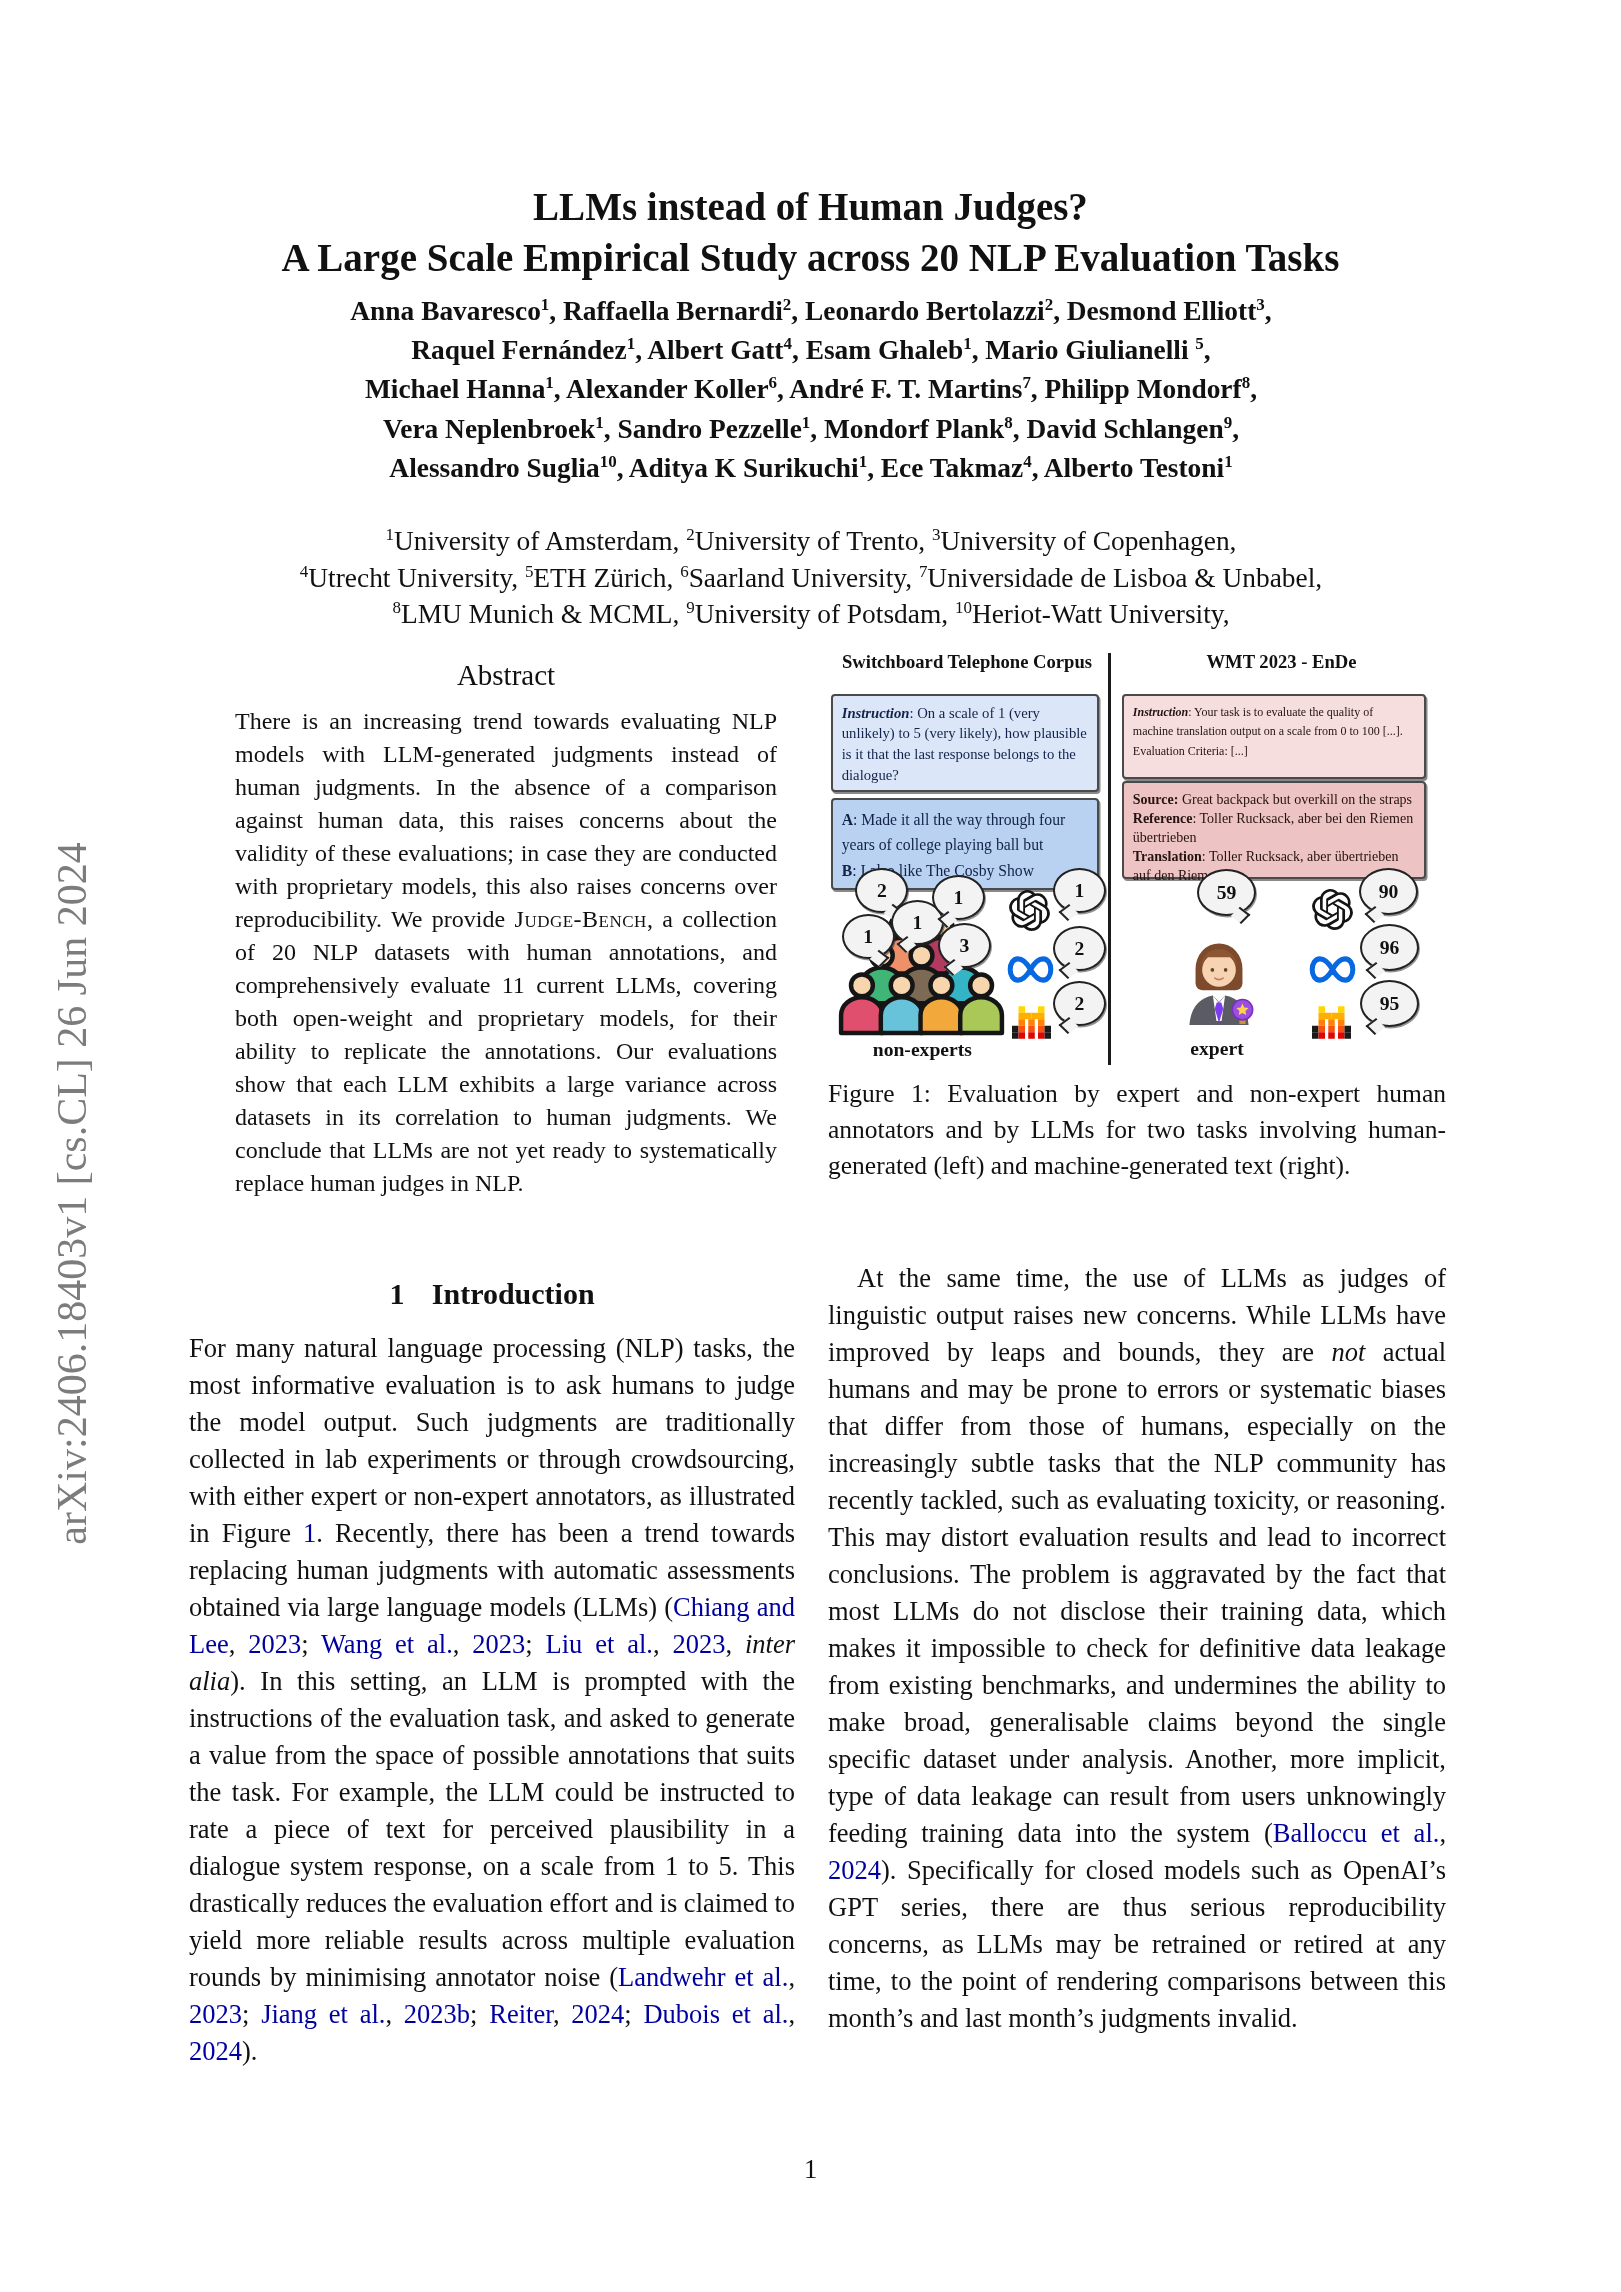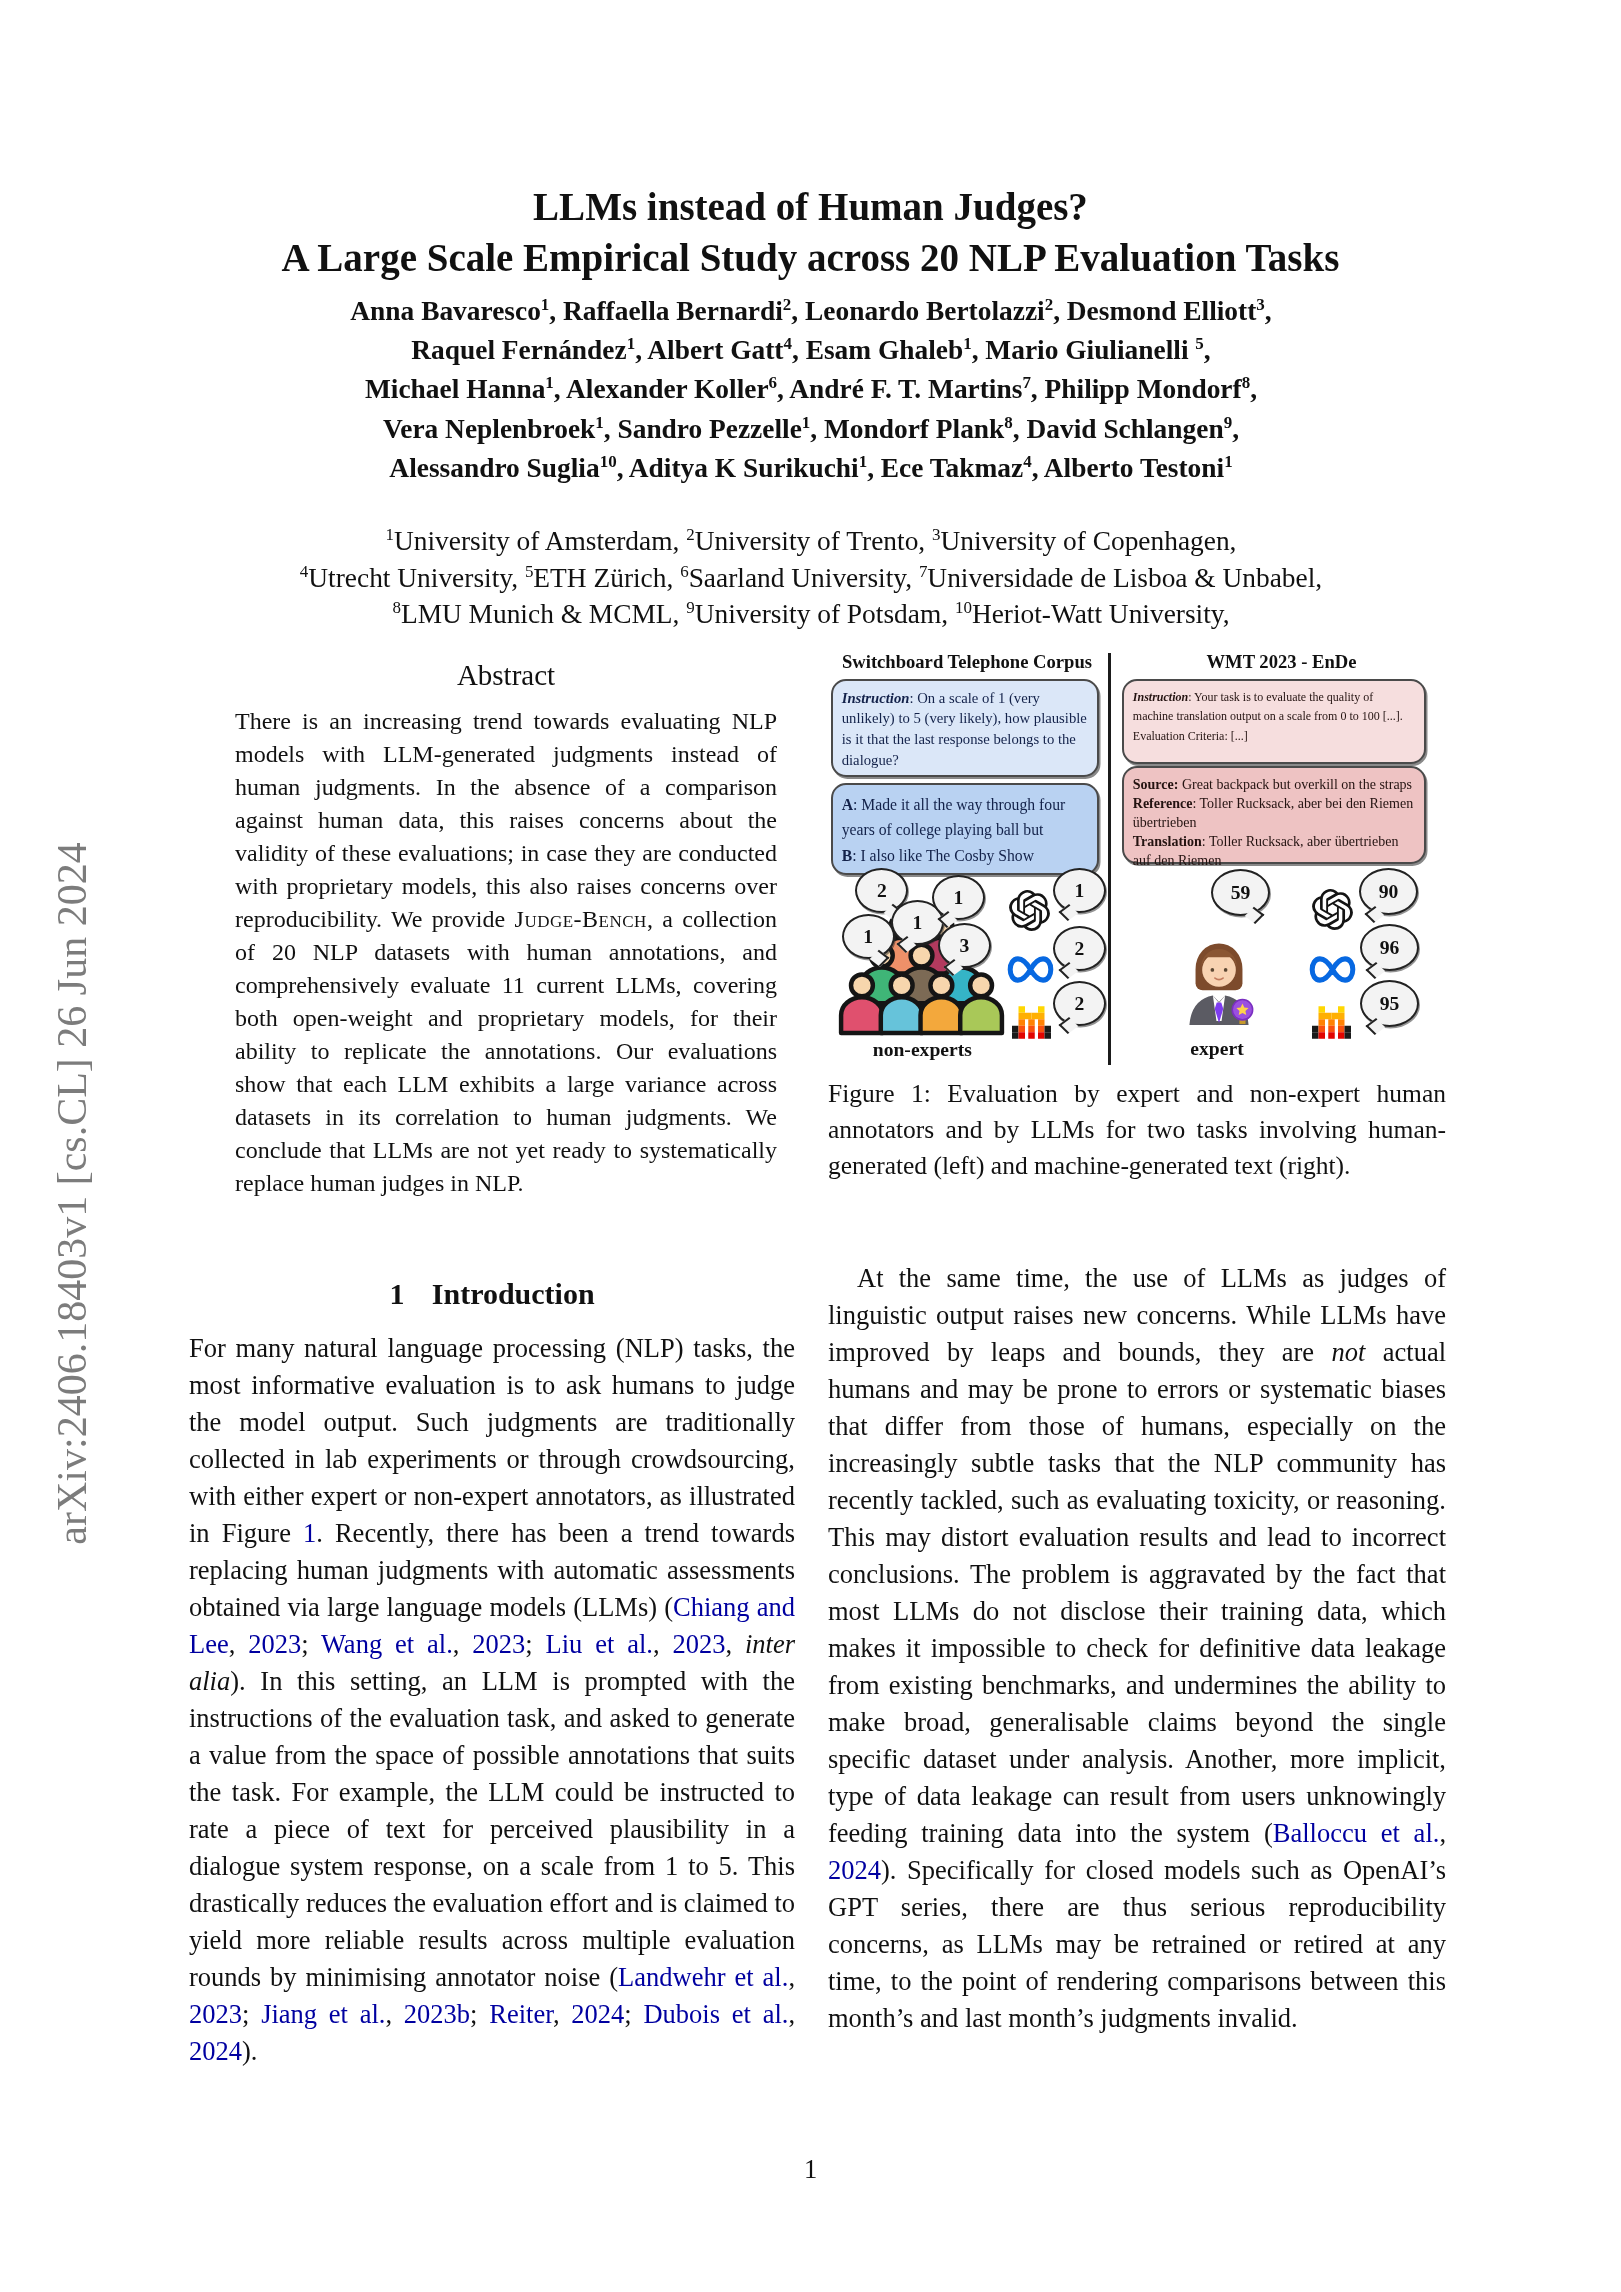--- a/index.html
+++ b/index.html
@@ -35,23 +35,24 @@
   .body-left{left:189px; width:606px; font-size:26.5px; line-height:37px;}
   .body-right{left:828px; width:618px; font-size:26.5px; line-height:37px;}
   .indent{text-indent:29px;}
   .caption{left:828px; width:618px; font-size:25.5px; line-height:36px;}
   .pagenum{left:0; top:2154px; width:1621px; text-align:center; font-size:26.5px;}
   
   .fig{left:828px; top:647px; width:618px; height:423px;}
   .panel-title{font-size:18.6px; font-weight:bold; text-align:center; white-space:nowrap;}
   .divider{left:280px; top:5.9px; width:2.9px; height:412px; background:#1b1b1b;}
   .box{
-    border:2.5px solid #4a4a4a; border-radius:15px; padding:6.9px 8.8px;
+    border:2.5px solid #4a4a4a; border-radius:4px; padding:6.9px 8.8px;
     box-shadow:1.5px 2px 0 rgba(40,40,40,.55);
     white-space:pre-line;
+    margin-top:15px;
   }
   .box-blue-light{background:#dbe7f8; color:#13224a; font-size:14.7px; line-height:20.6px;}
   .box-blue-dark{background:#b9d2f2; color:#13224a; font-size:15.7px; line-height:25.5px;}
   .box-pink-light{background:#f6dede; color:#241311; font-size:12px; line-height:19.6px;}
   .box-pink-dark{background:#eec3c3; color:#241311; font-size:14px; line-height:19px;}
   .bubble{
     position:absolute; background:#f3f3f3; border:2.5px solid #222; border-radius:50%;
     display:flex; align-items:center; justify-content:center;
     font-weight:bold; font-size:19.6px; color:#111; z-index:5;
     box-shadow:1px 1.5px 0 rgba(40,40,40,.5);
@@ -175,21 +176,21 @@
         <circle cx="46.5" cy="45" r="1.8" fill="#5a4632"></circle>
       <path d="M36 53 q4 3 8 0" stroke="#c27b5d" stroke-width="1.6" fill="none" stroke-linecap="round"></path>
       <path d="M11 99 q2 -25 23 -29 l6 6.5 l6 -6.5 q21 4 23 29 z" fill="#5b5b63"></path>
       <path d="M34 70 l6 7.5 l6 -7.5 l-3.5 25 h-5 z" fill="#ffffff"></path>
       <path d="M37.8 77 h4.4 l2 6 l-4.2 14 l-4.2 -14 z" fill="#7e3cf0"></path>
       <rect x="60" y="88" width="6" height="10" fill="#c79a2a"></rect>
       <circle cx="63" cy="84" r="10" fill="#9b4fe0" stroke="#7a2fc0" stroke-width="1.5"></circle>
       <path d="M63 78 l1.8 3.8 4.2 .5 -3.1 2.9 .8 4.1 -3.7 -2 -3.7 2 .8 -4.1 -3.1 -2.9 4.2 -.5 z" fill="#ffd24a"></path>
     </svg>
     <div class="abs fig-label" style="left:345px;top:391px;width:88px;">expert</div>
-    <div class="bubble bub-l tail-br" style="left:383px;top:222px;">59</div>
+    <div class="bubble bub-l tail-br" style="left:369px;top:222px;">59</div>
 
     <svg class="abs" style="left:484px;top:242px;" width="41" height="41" viewBox="0 0 24 24">
       <path fill="#141414" d="M22.2819 9.8211a5.9847 5.9847 0 0 0-.5157-4.9108 6.0462 6.0462 0 0 0-6.5098-2.9A6.0651 6.0651 0 0 0 4.9807 4.1818a5.9847 5.9847 0 0 0-3.9977 2.9 6.0462 6.0462 0 0 0 .7427 7.0966 5.98 5.98 0 0 0 .511 4.9107 6.051 6.051 0 0 0 6.5146 2.9001A5.9847 5.9847 0 0 0 13.2599 24a6.0557 6.0557 0 0 0 5.7718-4.2058 5.9894 5.9894 0 0 0 3.9977-2.9001 6.0557 6.0557 0 0 0-.7475-7.073zM13.2599 22.4308a4.4755 4.4755 0 0 1-2.8764-1.04l.1419-.0804 4.7783-2.7582a.7948.7948 0 0 0 .3927-.6813v-6.7369l2.02 1.1686a.071.071 0 0 1 .038.0615v5.5826a4.504 4.504 0 0 1-4.4945 4.4944zm-9.6607-4.1254a4.4708 4.4708 0 0 1-.5346-3.0137l.142.0852 4.783 2.7582a.7712.7712 0 0 0 .7806 0l5.8428-3.3685v2.3324a.0804.0804 0 0 1-.0332.0615L9.74 19.9502a4.4992 4.4992 0 0 1-6.1408-1.6464zM2.3408 7.8956a4.485 4.485 0 0 1 2.3655-1.9728V11.6a.7664.7664 0 0 0 .3879.6765l5.8144 3.3543-2.0201 1.1685a.0757.0757 0 0 1-.071 0l-4.8303-2.7865A4.504 4.504 0 0 1 2.3408 7.8956zm16.5963 3.8558L13.1038 8.364 15.1192 7.2a.0757.0757 0 0 1 .071 0l4.8303 2.7913a4.4944 4.4944 0 0 1-.6765 8.1042v-5.6772a.79.79 0 0 0-.407-.667zm2.0107-3.0231l-.142-.0852-4.7735-2.7818a.7759.7759 0 0 0-.7854 0L9.409 9.2297V6.8974a.0662.0662 0 0 1 .0284-.0615l4.8303-2.7866a4.4992 4.4992 0 0 1 6.6802 4.66zM8.3065 12.863l-2.02-1.1638a.0804.0804 0 0 1-.038-.0567V6.0742a4.4992 4.4992 0 0 1 7.3757-3.4537l-.142.0805L8.704 5.459a.7948.7948 0 0 0-.3927.6813zm1.0976-2.3654l2.602-1.4998 2.6069 1.4998v2.9994l-2.5974 1.4997-2.6067-1.4997Z"></path>
     </svg>
     <div class="bubble bub-l tail-bl" style="left:531px;top:221px;">90</div>
 
     <svg class="abs" style="left:481px;top:308px;" width="47" height="29" viewBox="0 0 48 30">
       <path d="M24,15 C20,8 16,4 11,4 C6,4 3,9 3,15 C3,21 6,26 11,26 C16,26 20,22 24,15 C28,8 32,4 37,4 C42,4 45,9 45,15 C45,21 42,26 37,26 C32,26 28,22 24,15" fill="none" stroke="#0768E1" stroke-width="5.2" stroke-linecap="round"></path>
     </svg>
     <div class="bubble bub-l tail-bl" style="left:532px;top:277px;">96</div>

